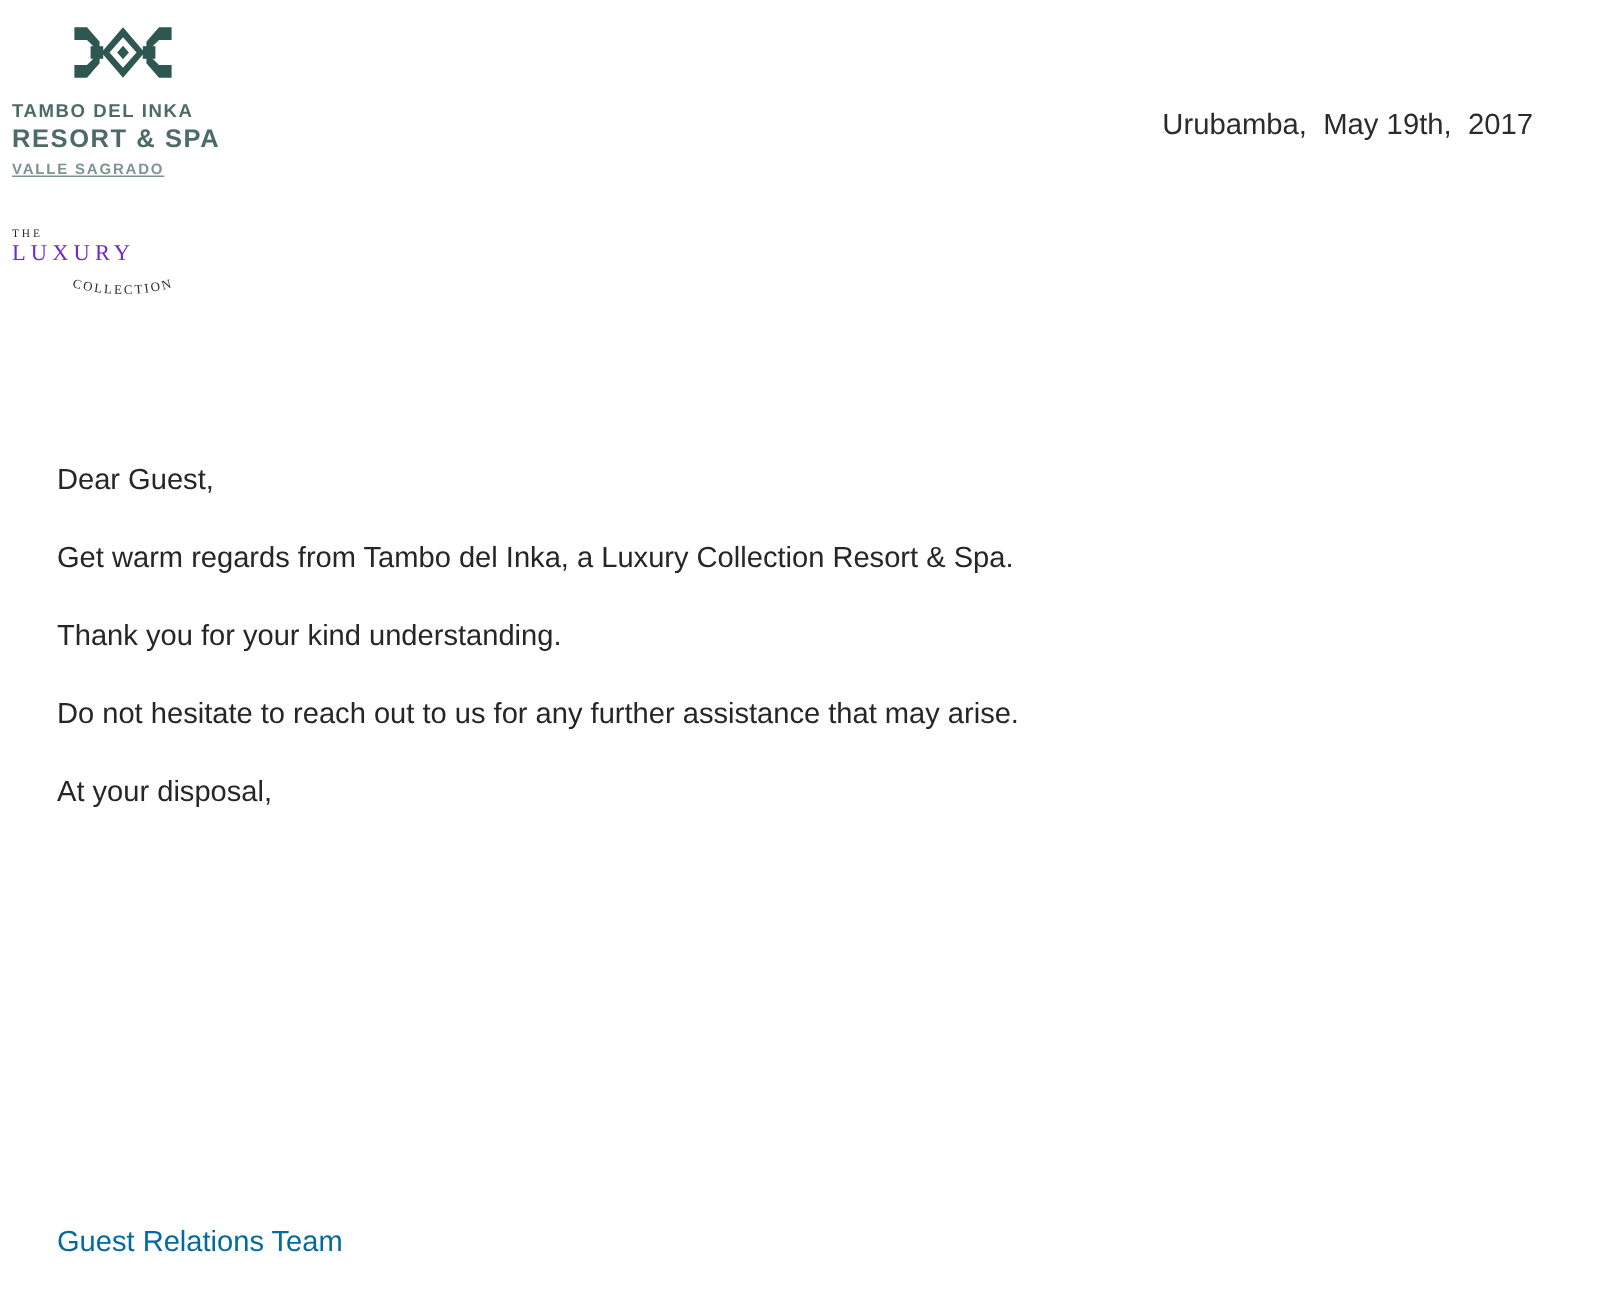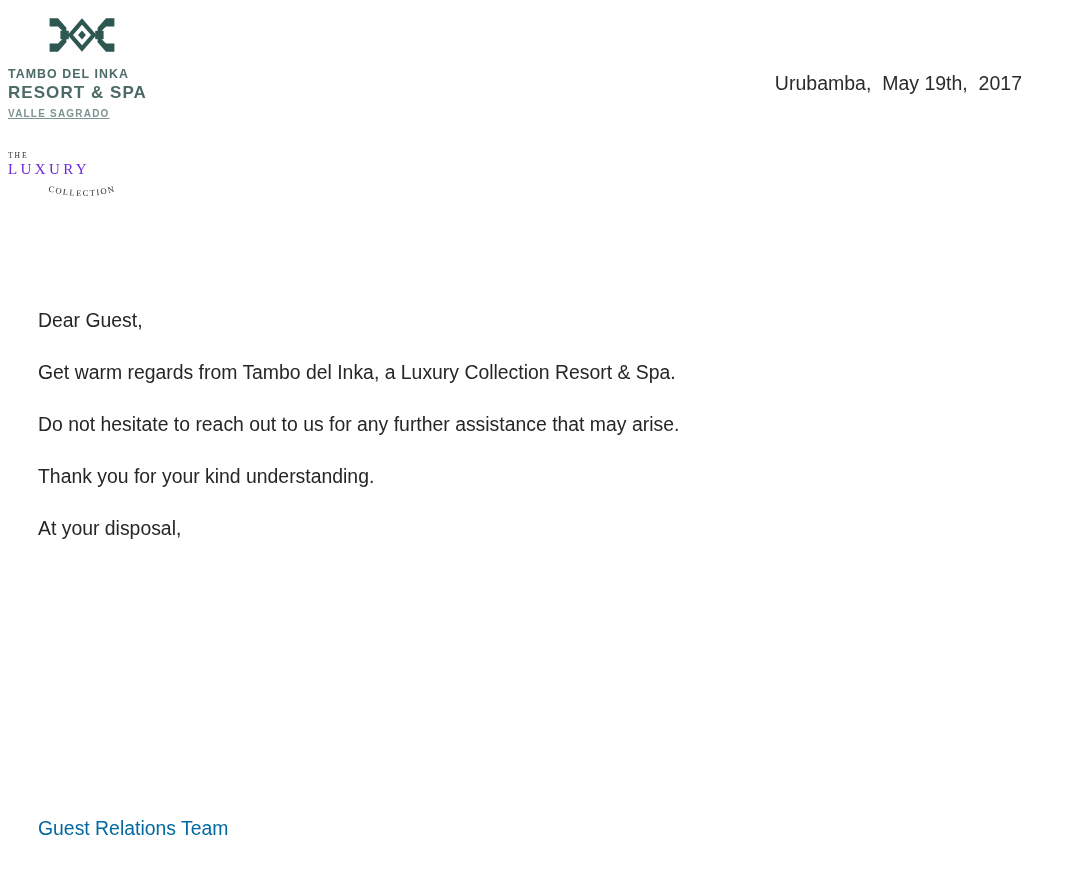--- a/index.html
+++ b/index.html
@@ -169,19 +169,19 @@
     </svg>
   </div>
 </div>
 
 <div id="dateline">Urubamba,  May 19th,  2017</div>
 
 <div id="letter-body">
   <p class="para" id="para-salutation">Dear Guest,</p>
   <div id="paragraphs">
       <p class="para">Get warm regards from Tambo del Inka, a Luxury Collection Resort &amp; Spa.</p>
+      <p class="para">Thank you for your kind understanding.</p>
       <p class="para">Do not hesitate to reach out to us for any further assistance that may arise.</p>
-      <p class="para">Thank you for your kind understanding.</p>
       <p class="para" id="para-signoff">At your disposal,</p>
     </div>
 </div>
 
 <div id="signature">Guest Relations Team</div>
 
 </body></html>

